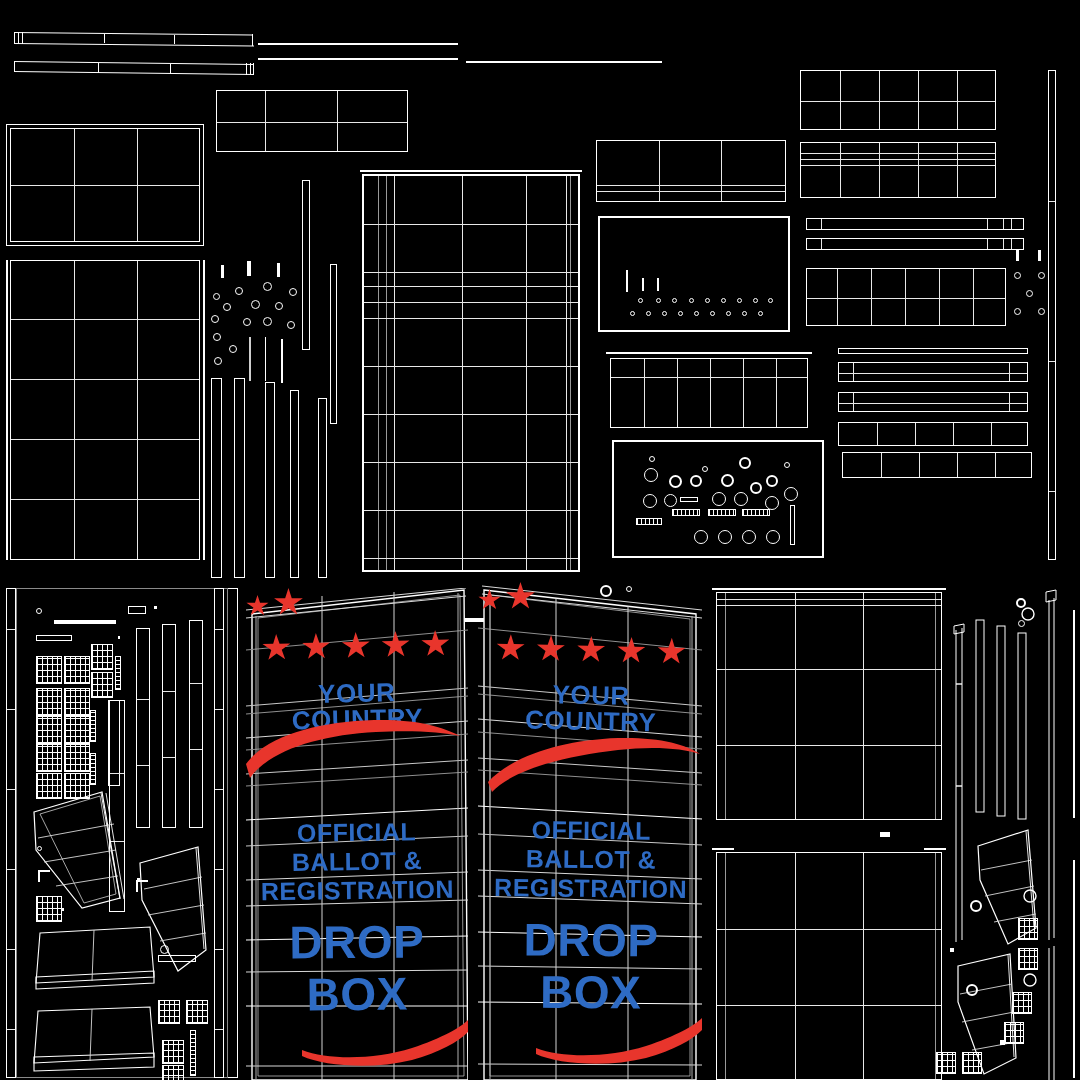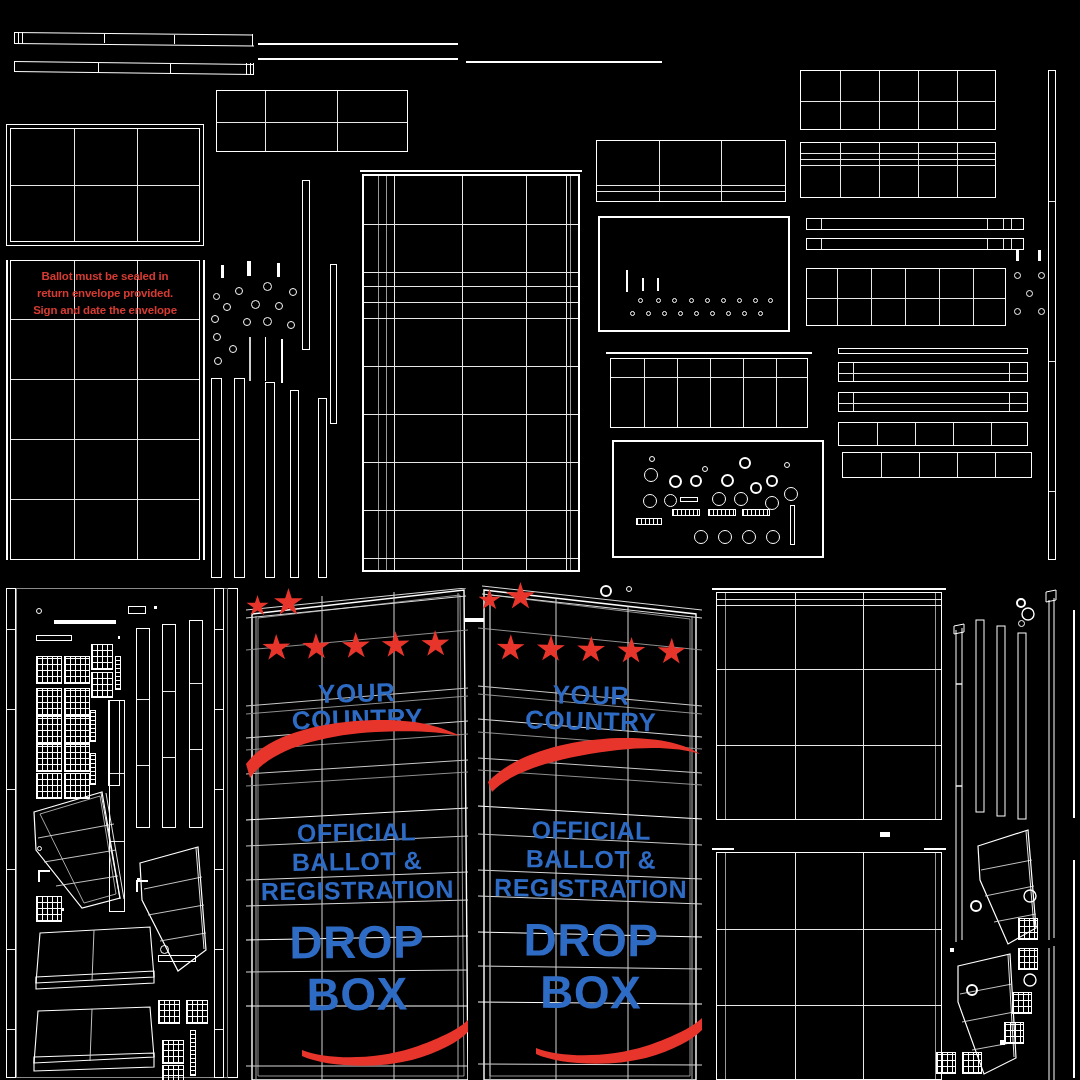--- a/index.html
+++ b/index.html
@@ -74,23 +74,20 @@
     <div class="vline" style="left:63px;top:0;height:100%;"></div>
     <div class="vline" style="left:126px;top:0;height:100%;"></div>
     <div class="hline" style="left:0;top:58px;width:100%;"></div>
     <div class="hline" style="left:0;top:118px;width:100%;"></div>
     <div class="hline" style="left:0;top:178px;width:100%;"></div>
     <div class="hline" style="left:0;top:238px;width:100%;"></div>
   </div>
   <div class="ln" style="left:203px;top:260px;width:2px;height:300px;"></div>
   <div class="ln" style="left:6px;top:260px;width:2px;height:300px;"></div>
 
-  <div class="notice" style="left:8px;top:268px;width:194px;">Ballot must be sealed in
-return envelope provided.
-Sign and date the envelope</div>
 
   <div style="position:absolute;left:205px;top:255px;width:140px;height:120px;">
     <div class="ln" style="left:16px;top:10px;width:3px;height:13px;"></div>
     <div class="ln" style="left:42px;top:6px;width:4px;height:15px;"></div>
     <div class="ln" style="left:72px;top:8px;width:3px;height:14px;"></div>
     <div class="dot" style="left:8px;top:38px;width:7px;height:7px;"></div>
     <div class="dot" style="left:30px;top:32px;width:8px;height:8px;"></div>
     <div class="dot" style="left:58px;top:27px;width:9px;height:9px;"></div>
     <div class="dot" style="left:84px;top:33px;width:8px;height:8px;"></div>
     <div class="dot" style="left:18px;top:48px;width:8px;height:8px;"></div>

